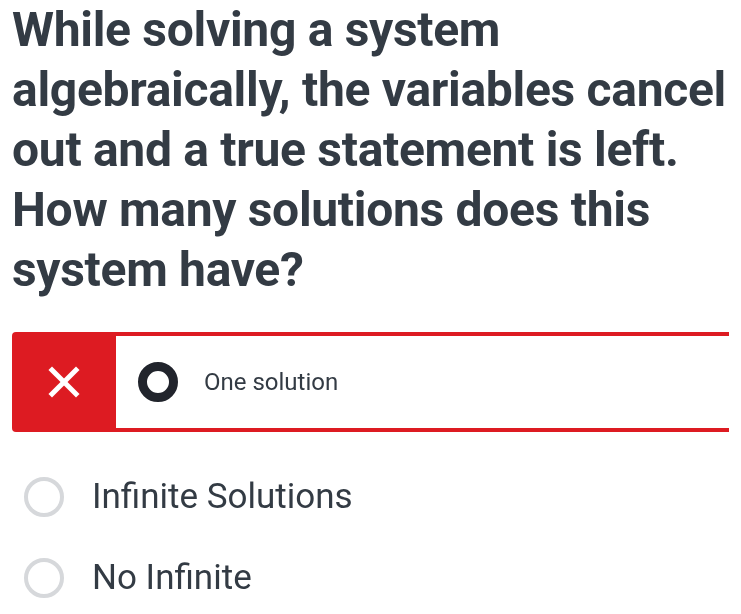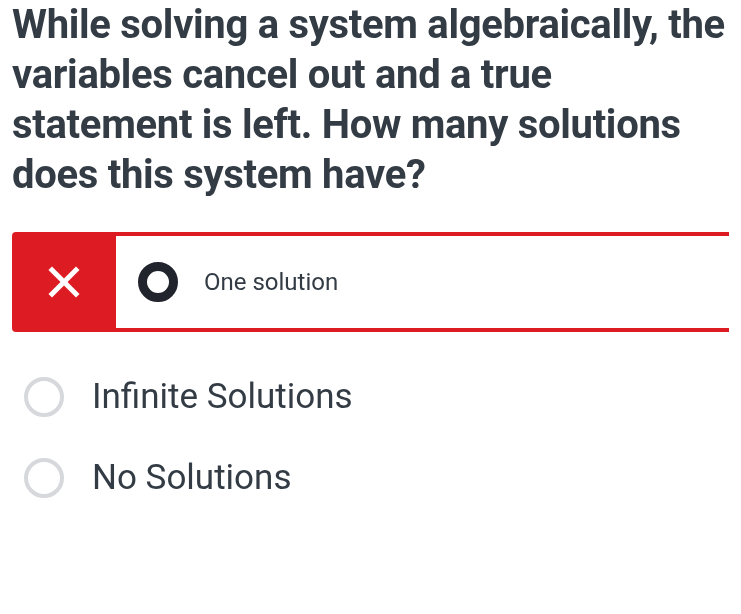--- a/index.html
+++ b/index.html
@@ -8,21 +8,21 @@
     padding: 0;
   }
   body {
     font-family: -apple-system, BlinkMacSystemFont, "Segoe UI", Roboto, "Helvetica Neue", Arial, sans-serif;
     width: 741px;
     height: 614px;
     background: #ffffff;
     padding: 0 12px;
   }
   .question-text {
-    font-size: 40px;
+    font-size: 48px;
     font-weight: 700;
     color: #333b44;
     line-height: 1.25;
     margin-bottom: 32px;
     letter-spacing: -0.3px;
   }
   .option-wrong {
     display: flex;
     align-items: stretch;
     height: 100px;
@@ -99,14 +99,14 @@
   </div>
 </div>
 
 <div class="option-plain">
   <div class="radio-empty"></div>
   <div class="option-label">Infinite Solutions</div>
 </div>
 
 <div class="option-plain">
   <div class="radio-empty"></div>
-  <div class="option-label">No Solutions</div>
+  <div class="option-label">No Infinite</div>
 </div>
 
 </body></html>

